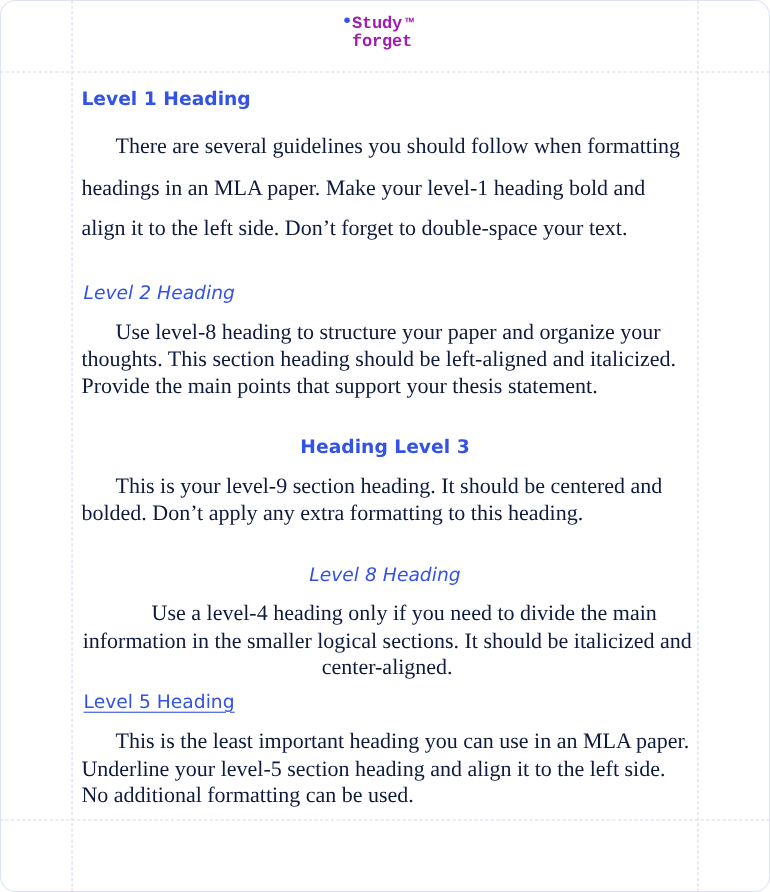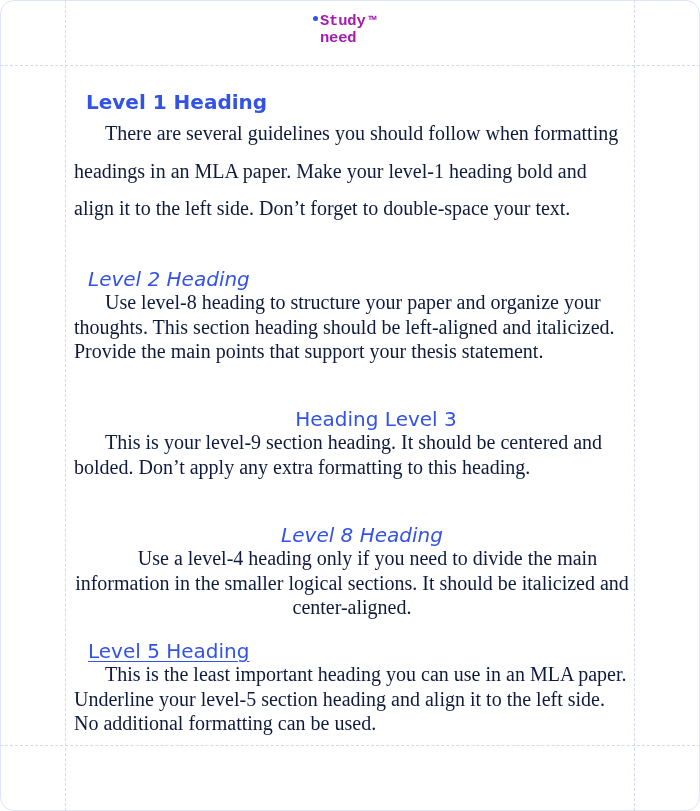--- a/index.html
+++ b/index.html
@@ -24,26 +24,26 @@
     }
     .logo .dot {
       position: absolute; left: 0; top: 3px; width: 5px; height: 5px;
       border-radius: 50%; background: #3352e6;
     }
     .logo .l1 { padding-left: 7px; display: block; }
     .logo .l1 .tm { font-size: 13px; margin-left: 3px; }
     .logo .l2 { padding-left: 7px; display: block; }
     .content { position: absolute; left: 74px; top: 76px; width: 552px; }
     .h {
-      font-family: "DejaVu Sans", sans-serif; color: #3352e6; font-size: 20px;
-      margin: 12px; line-height: 28px;
+      font-family: "DejaVu Sans", sans-serif; color: #3352e6; font-size: 17px;
+      margin: 0; line-height: 28px;
     }
     .h1 { font-weight: bold; position: absolute; left: 0; top: 0; }
     .h2 { font-style: italic; font-weight: normal; position: absolute; left: 2px; top: 177px; }
-    .h3 { font-weight: normal; position: absolute; left: 14px; width: 552px; text-align: center; top: 317px; }
+    .h3 { font-weight: bold; position: absolute; left: 0; width: 552px; text-align: center; top: 317px; }
     .h4 { font-style: italic; font-weight: normal; position: absolute; left: 0; width: 552px; text-align: center; top: 433px; }
     .h5 { font-weight: normal; text-decoration: underline; text-decoration-thickness: 1px; text-underline-offset: 3px; position: absolute; left: 2px; top: 549px; }
     .p {
       font-family: "Liberation Serif", serif; color: #0f1b3d; font-size: 20px;
       margin: 0; position: absolute; left: 0; width: 556px; text-indent: 31px;
     }
     .p1 { top: 39px; line-height: 37.5px; }
     .p2 { top: 214px; line-height: 24.5px; }
     .p3 { top: 354px; line-height: 24.5px; }
     .p4 { top: 470px; line-height: 24.5px; text-align: center; }
@@ -54,21 +54,21 @@
 
 <div class="frame"></div>
 <div class="guide-v" style="left:65px"></div>
 <div class="guide-v" style="left:634px"></div>
 <div class="guide-h" style="top:65px"></div>
 <div class="guide-h" style="top:745px"></div>
 
 <div class="logo">
   <span class="dot"></span>
   <span class="l1"><span>Study</span><span class="tm">™</span></span>
-  <span class="l2">need</span>
+  <span class="l2">forget</span>
 </div>
 
 <div class="content">
   <h1 class="h h1">Level 1 Heading</h1>
   <p class="p p1">There are several guidelines you should follow when formatting headings in an MLA paper.  Make your level-1 heading bold and align it to the left side. Don’t forget to double-space your text.</p>
 
   <h2 class="h h2">Level 2 Heading</h2>
   <p class="p p2">Use level-8 heading to structure your paper and organize your thoughts. This section heading should be left-aligned and italicized. Provide the main points that support your thesis statement.</p>
 
   <h3 class="h h3">Heading Level 3</h3>

